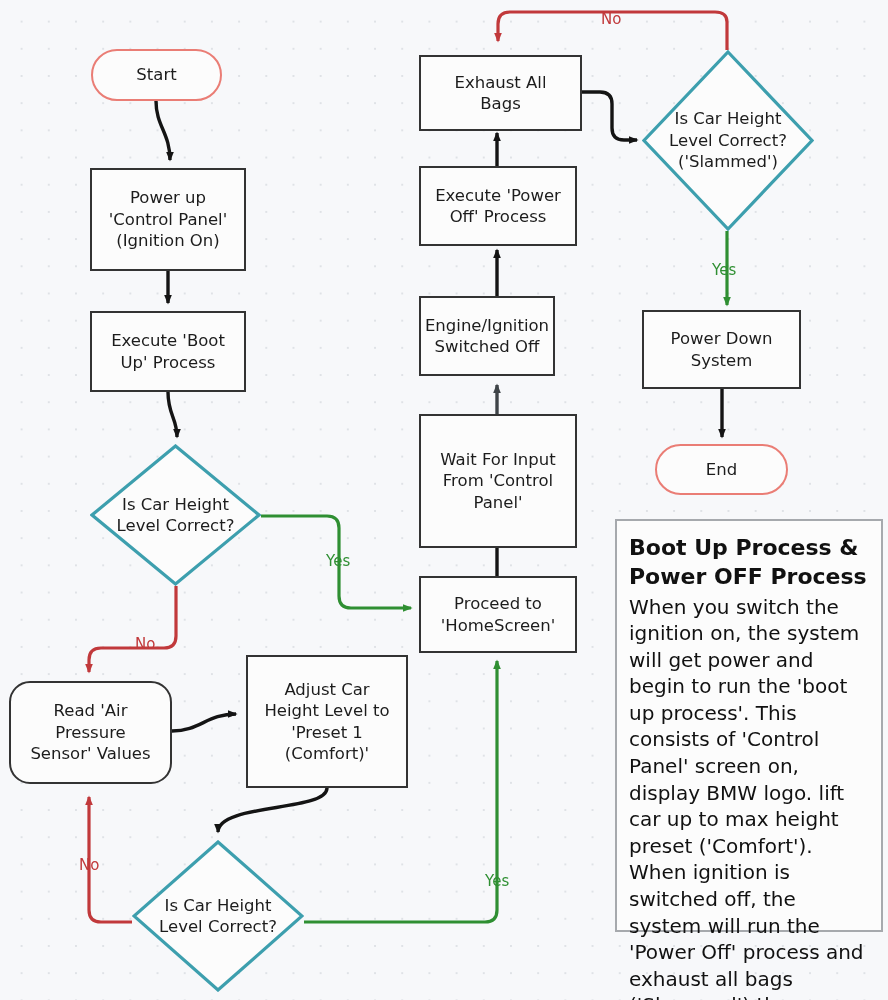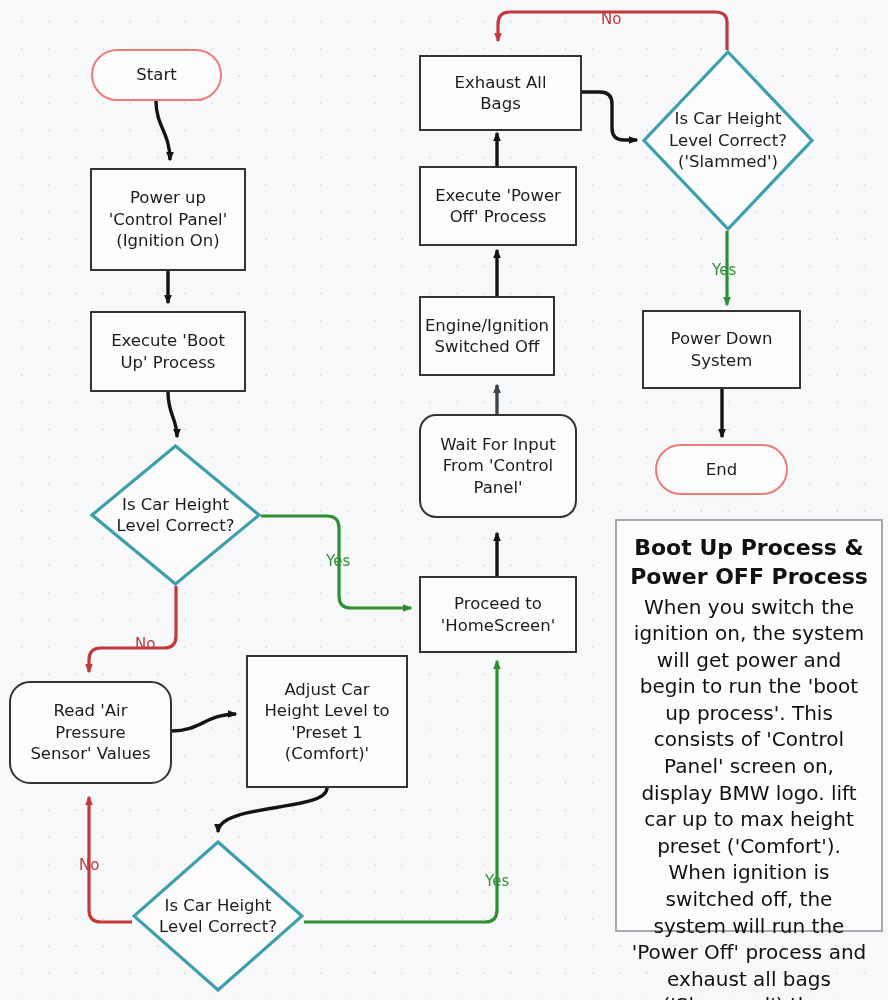--- a/index.html
+++ b/index.html
@@ -38,21 +38,21 @@
   .edge-label{
     position:absolute;font-size:15px;font-weight:500;
     white-space:nowrap;
   }
   .lbl-yes{color:#2f8f32;}
   .lbl-no{color:#c1393b;}
   .note{
     position:absolute;box-sizing:border-box;
     background:#fcfcfc;border:2.5px solid #a6a9ad;
     padding:8px 12px 10px 12px;
-    color:#111;text-align:center;
+    color:#111;text-align:left;
   }
   .note h2{
     margin:4px 0 2px 0;font-size:22px;font-weight:700;line-height:1.33;
   }
   .note p{
     margin:2px 0 0 0;font-size:20px;line-height:1.33;font-weight:400;
   }
 </style>
 </head>
 <body>
@@ -144,21 +144,21 @@
     <svg width="172" height="152" viewBox="0 0 172 152">
       <polygon points="86,2 170,76 86,150 2,76" fill="#fcfcfc" stroke="#3d9fae" stroke-width="3.2" stroke-linejoin="miter"></polygon>
     </svg>
     <div class="diamond-label">Is Car Height<br>Level Correct?</div>
   </div>
 
   <div class="node proc" style="left:419px;top:576px;width:158px;height:77px;">
     <span>Proceed to<br>'HomeScreen'</span>
   </div>
 
-  <div class="node proc" style="left:419px;top:414px;width:158px;height:104px;border-radius:17px;">
+  <div class="node proc" style="left:419px;top:414px;width:158px;height:134px;">
     <span>Wait For Input<br>From 'Control<br>Panel'</span>
   </div>
 
   <div class="node proc" style="left:419px;top:296px;width:136px;height:80px;">
     <span>Engine/Ignition<br>Switched Off</span>
   </div>
 
   <div class="node proc" style="left:419px;top:166px;width:158px;height:80px;">
     <span>Execute 'Power<br>Off' Process</span>
   </div>

